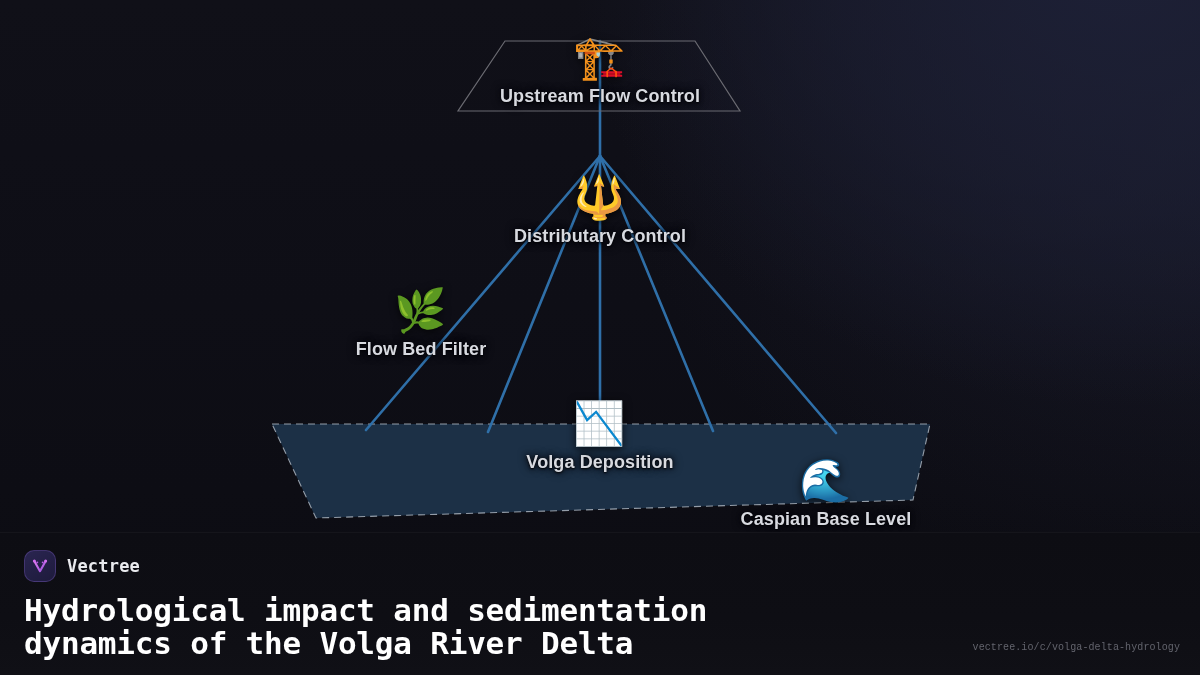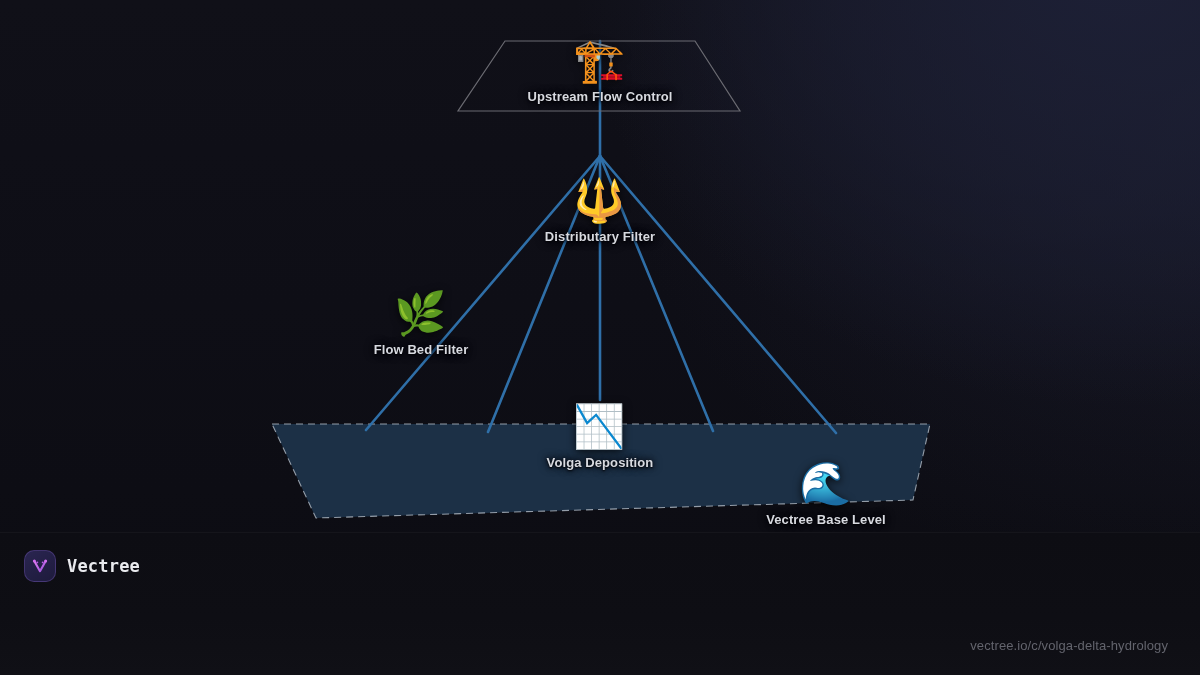--- a/index.html
+++ b/index.html
@@ -38,21 +38,21 @@
     user-select:none;
   }
   .node-emoji {
     font-size:42px;
     line-height:1;
     text-align:center;
     filter:drop-shadow(0 2px 4px rgba(0,0,0,0.75));
   }
   .node-label {
     margin-top:7px;
-    font-size:13px;
+    font-size:18px;
     font-weight:bold;
     color:#d8dae0;
     letter-spacing:0.1px;
     white-space:nowrap;
     text-shadow:0 0 5px rgba(8,8,14,0.96), 0 0 10px rgba(8,8,14,0.9), 0 1px 2px rgba(0,0,0,0.9);
   }
 
   
   #footer {
     position:absolute;
@@ -97,23 +97,23 @@
     font-weight:bold;
     line-height:1.06;
     color:#ffffff;
     letter-spacing:-0.2px;
     max-width:880px;
     white-space:pre-line;
   }
 
   #url {
     position:absolute;
-    right:32px; bottom:22px;
-    font-family:Liberation Sans, sans-serif;
-    font-size:13px;
+    right:20px; bottom:22px;
+    font-family:Liberation Mono, monospace;
+    font-size:10px;
     color:#63646d;
     letter-spacing:0.1px;
   }
 </style>
 </head>
 <body>
 
 <div id="stage">
 
   <svg id="graph" viewBox="0 0 1200 540" preserveAspectRatio="none">
@@ -132,36 +132,36 @@
     <polygon id="group-top" fill="none" stroke="#6b6b72" stroke-width="1.2" points="505,41 695,41 740,111 458,111"></polygon>
   </svg>
 
   <div class="node" id="n0" style="left:600px; top:72px;">
     <div class="node-emoji">🏗️</div>
     <div class="node-label">Upstream Flow Control</div>
   </div>
 
   <div class="node" id="n1" style="left:600px; top:212px;">
     <div class="node-emoji">🔱</div>
-    <div class="node-label">Distributary Filter</div>
+    <div class="node-label">Distributary Control</div>
   </div>
 
   <div class="node" id="n2" style="left:421px; top:325px;">
     <div class="node-emoji">🌿</div>
     <div class="node-label">Flow Bed Filter</div>
   </div>
 
   <div class="node" id="n3" style="left:600px; top:438px;">
     <div class="node-emoji">📉</div>
     <div class="node-label">Volga Deposition</div>
   </div>
 
   <div class="node" id="n4" style="left:826px; top:495px;">
     <div class="node-emoji">🌊</div>
-    <div class="node-label">Vectree Base Level</div>
+    <div class="node-label">Caspian Base Level</div>
   </div>
 
   <div id="footer">
 
     <div class="brand-row">
       <div class="brand-logo">
         <svg width="20" height="20" viewBox="0 0 20 20" aria-hidden="true">
           <defs>
             <linearGradient id="vg" x1="0" y1="0" x2="1" y2="1">
               <stop offset="0%" stop-color="#e07ff0"></stop>
@@ -171,17 +171,19 @@
           <path d="M4.4 5.2 L10 15.2 L15.6 5.2" fill="none" stroke="url(#vg)" stroke-width="2.1" stroke-linecap="round" stroke-linejoin="round"></path>
           <circle cx="4.4" cy="4.9" r="1.5" fill="#d46ef0"></circle>
           <circle cx="15.6" cy="4.9" r="1.5" fill="#d46ef0"></circle>
           <circle cx="7.3" cy="6.4" r="0.95" fill="#b75ae6"></circle>
           <circle cx="12.7" cy="6.4" r="0.95" fill="#b75ae6"></circle>
         </svg>
       </div>
       <div class="brand-name">Vectree</div>
     </div>
 
+    <div id="title">Hydrological impact and sedimentation
+dynamics of the Volga River Delta</div>
 
     <div id="url">vectree.io/c/volga-delta-hydrology</div>
   </div>
 
 </div>
 
 </body></html>

